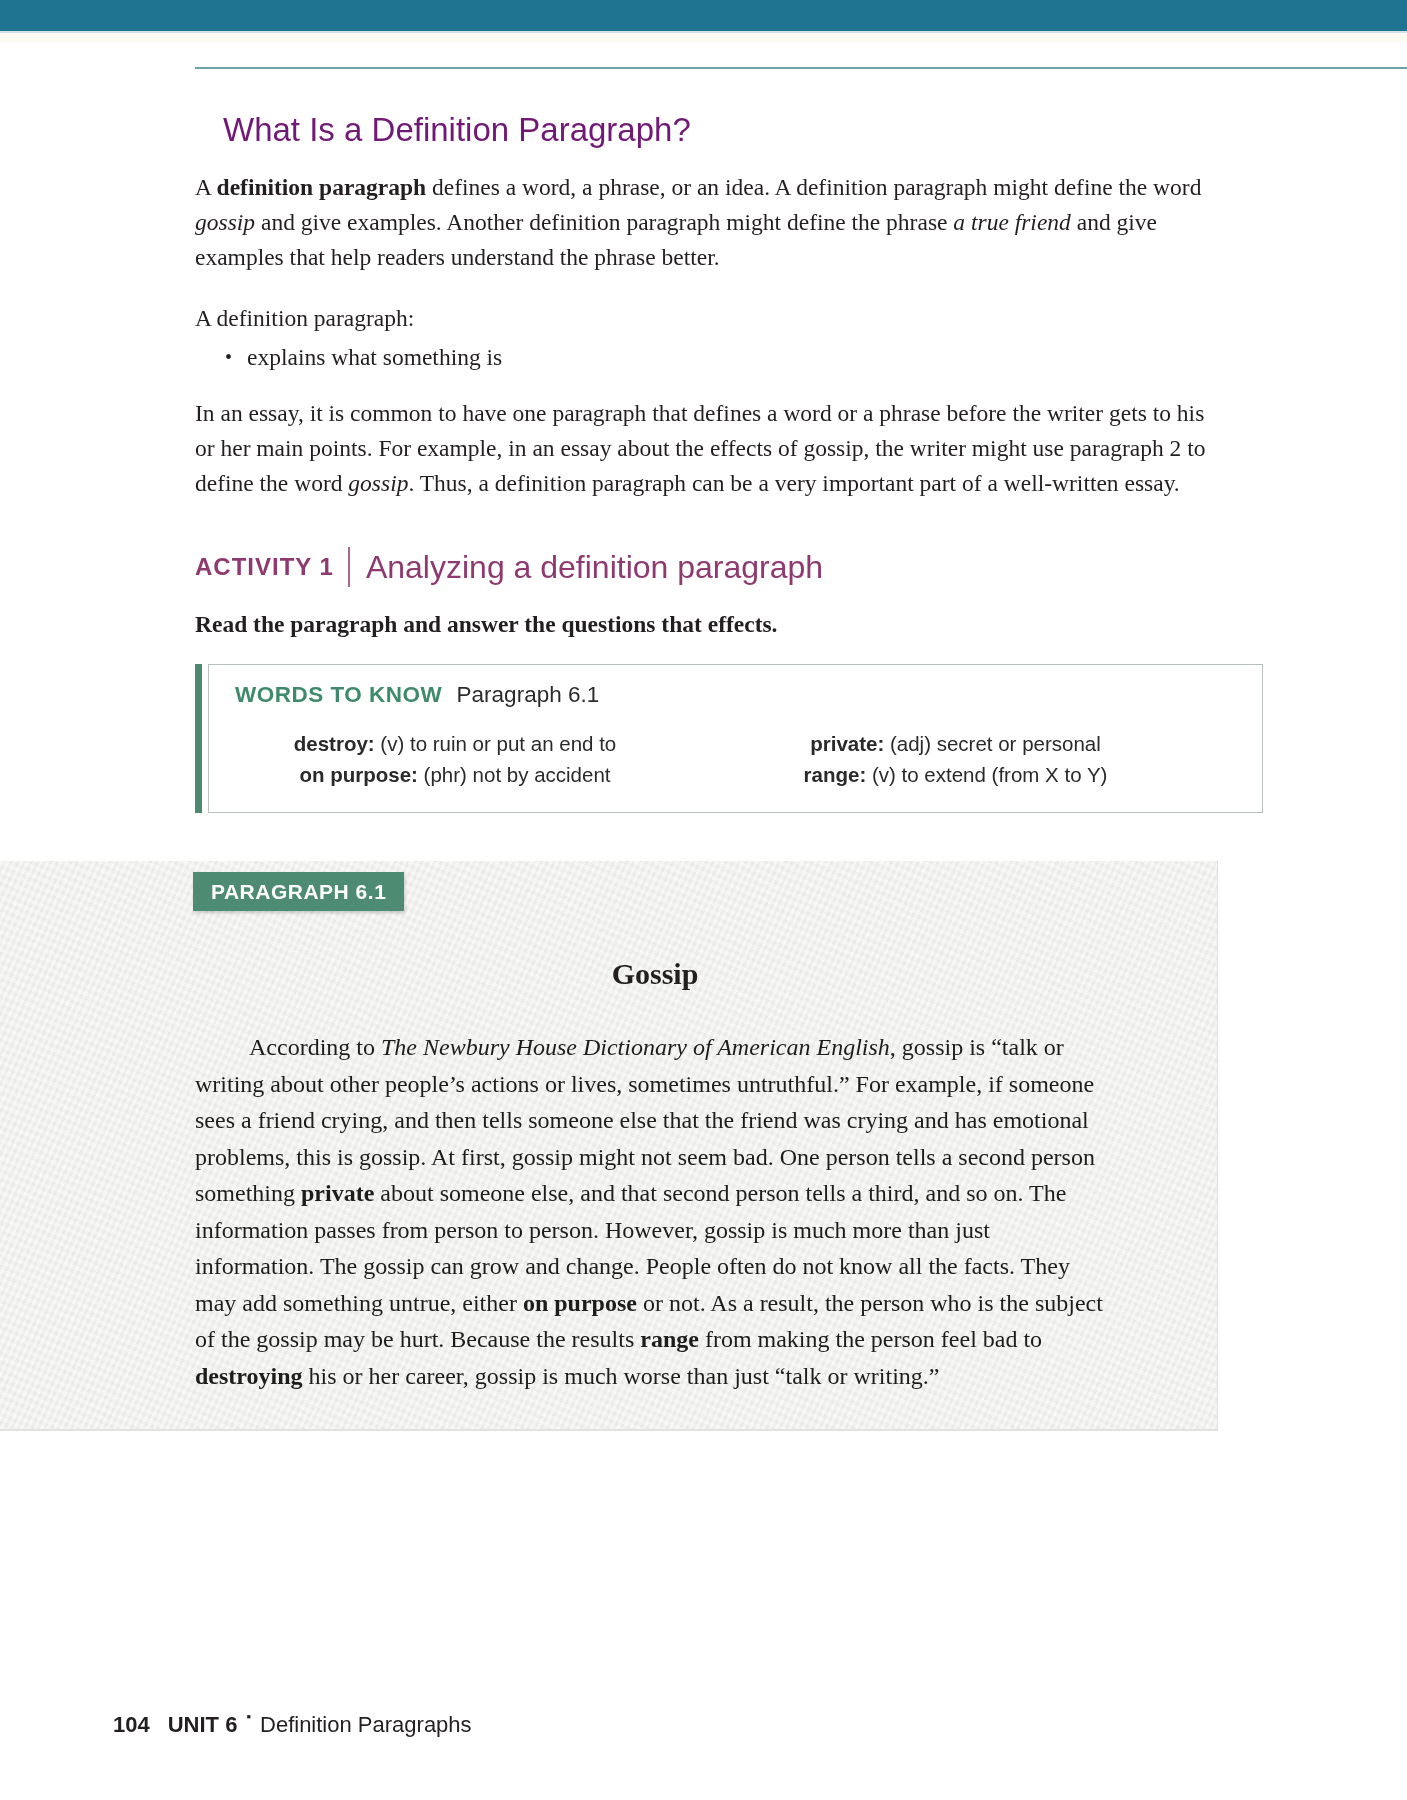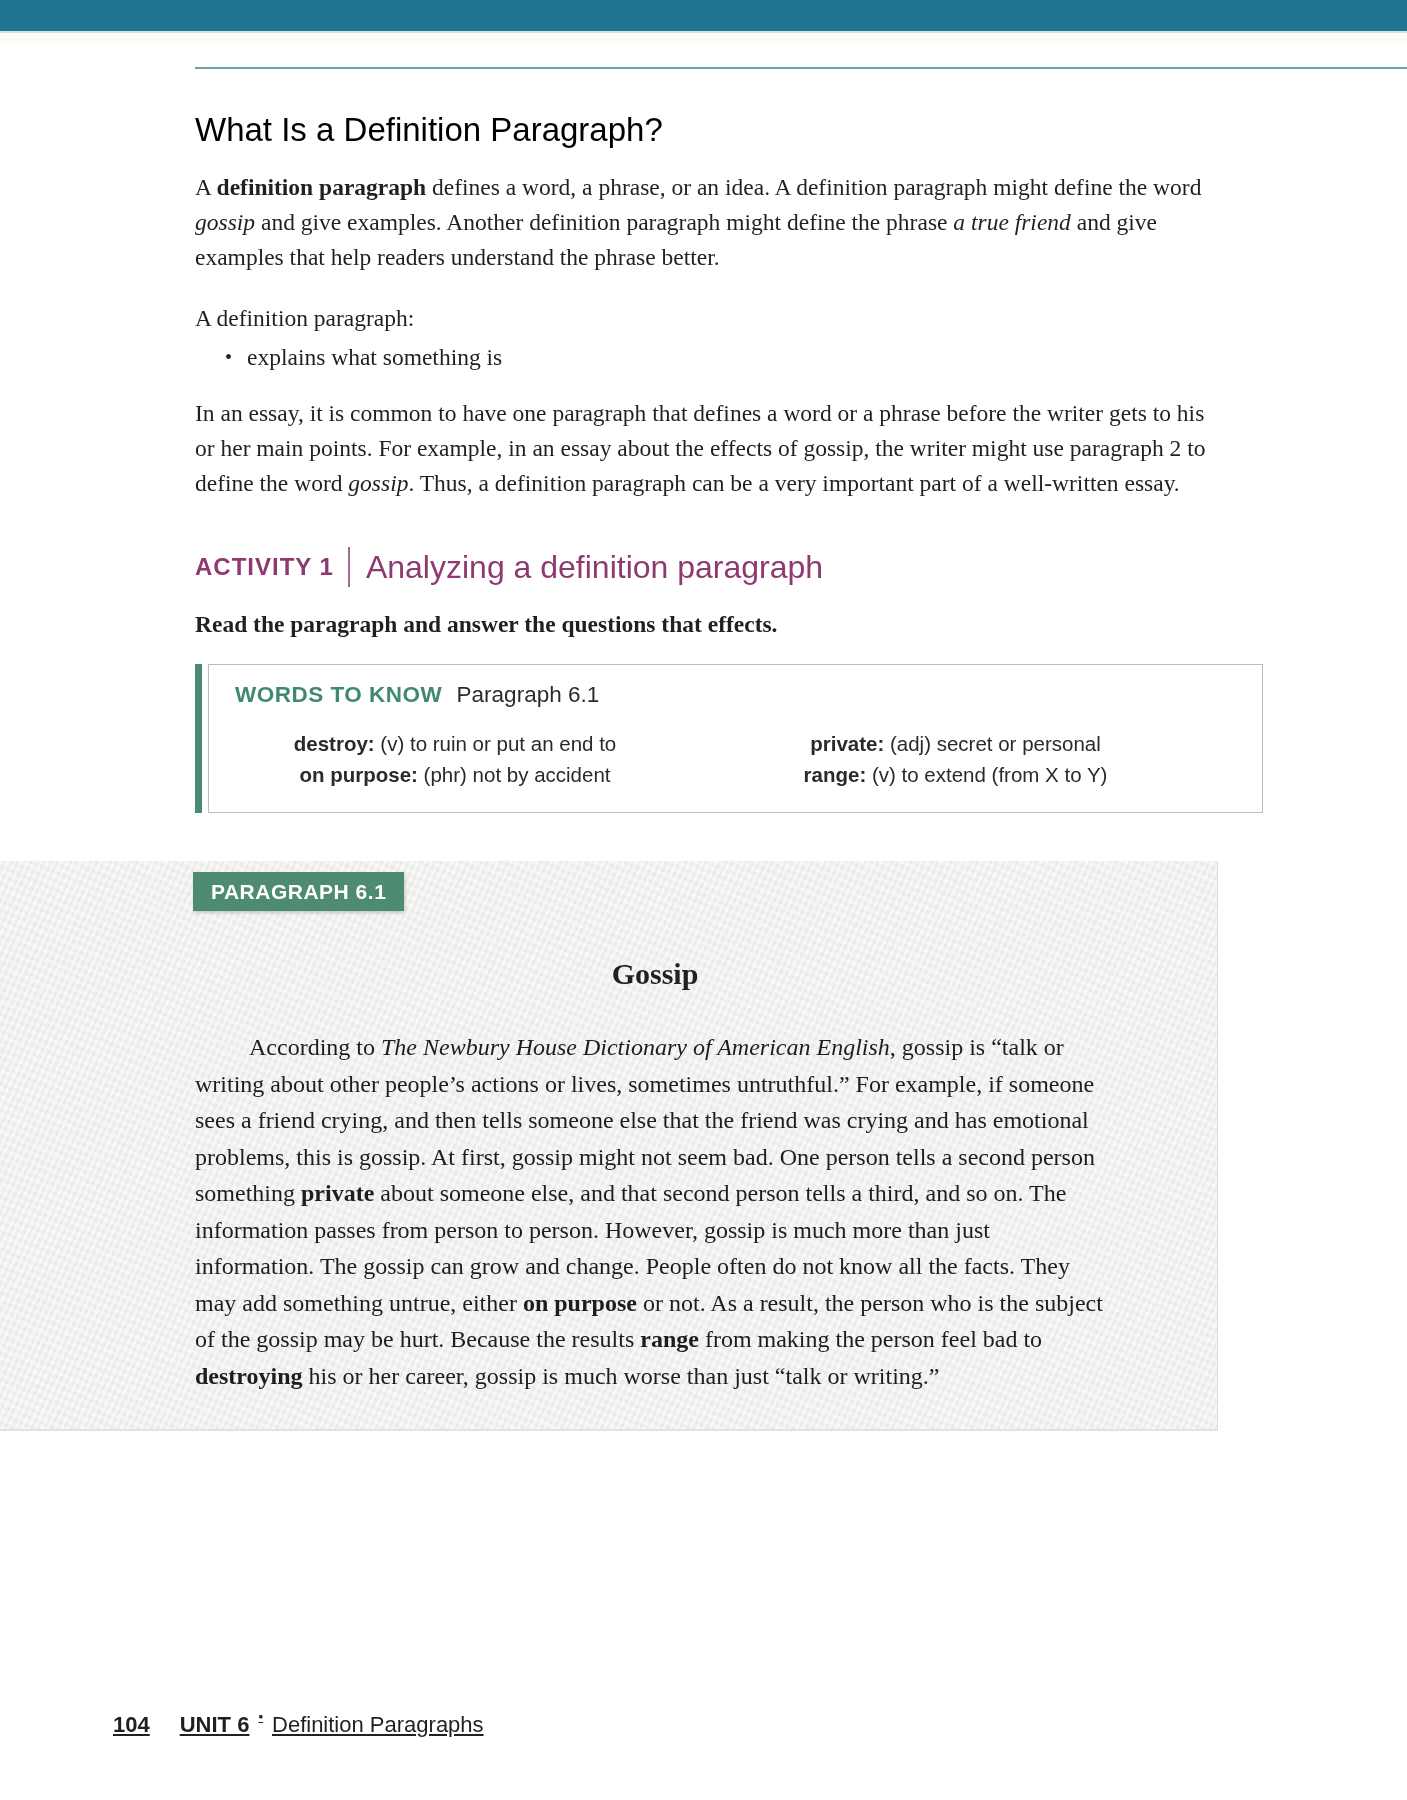--- a/index.html
+++ b/index.html
@@ -37,21 +37,22 @@
     border-top: 2px solid #6aa3a3;
     width: 1212px;
   }
 
   .section-heading {
     margin-top: 42px;
     font-family: "Liberation Sans", sans-serif;
     font-weight: 400;
     font-size: 33px;
     line-height: 38px;
-    color: #000000;
+    color: #701a75;
+    margin-left: 28px;
   }
 
   .body-text {
     margin-top: 21px;
     font-size: 23.5px;
     line-height: 35px;
   }
   .list-intro { margin-top: 26px; font-size: 23.5px; line-height: 35px; }
   ul.def-list { margin-top: 4px; list-style: none; }
   ul.def-list li {
@@ -155,24 +156,23 @@
     color: #1d1d1d;
   }
 
   .footer {
     position: absolute;
     left: 113px; top: 1712px;
     display: flex; align-items: flex-start;
     font-family: "Liberation Sans", sans-serif;
     font-size: 22px;
     color: #231f20;
-    text-decoration: underline;
   }
   .footer .page-num { font-weight: 700; }
-  .footer .unit { font-weight: 700; margin-left: 30px; }
+  .footer .unit { font-weight: 700; margin-left: 18px; }
   .footer .sq { font-size: 13px; margin: 0 9px; position: relative; top: -3px; }
   .footer .section { font-weight: 400; }
 </style>
 </head>
 <body>
 
 <div class="top-bar"></div>
 <div class="top-strip"></div>
 
 <div class="content">

